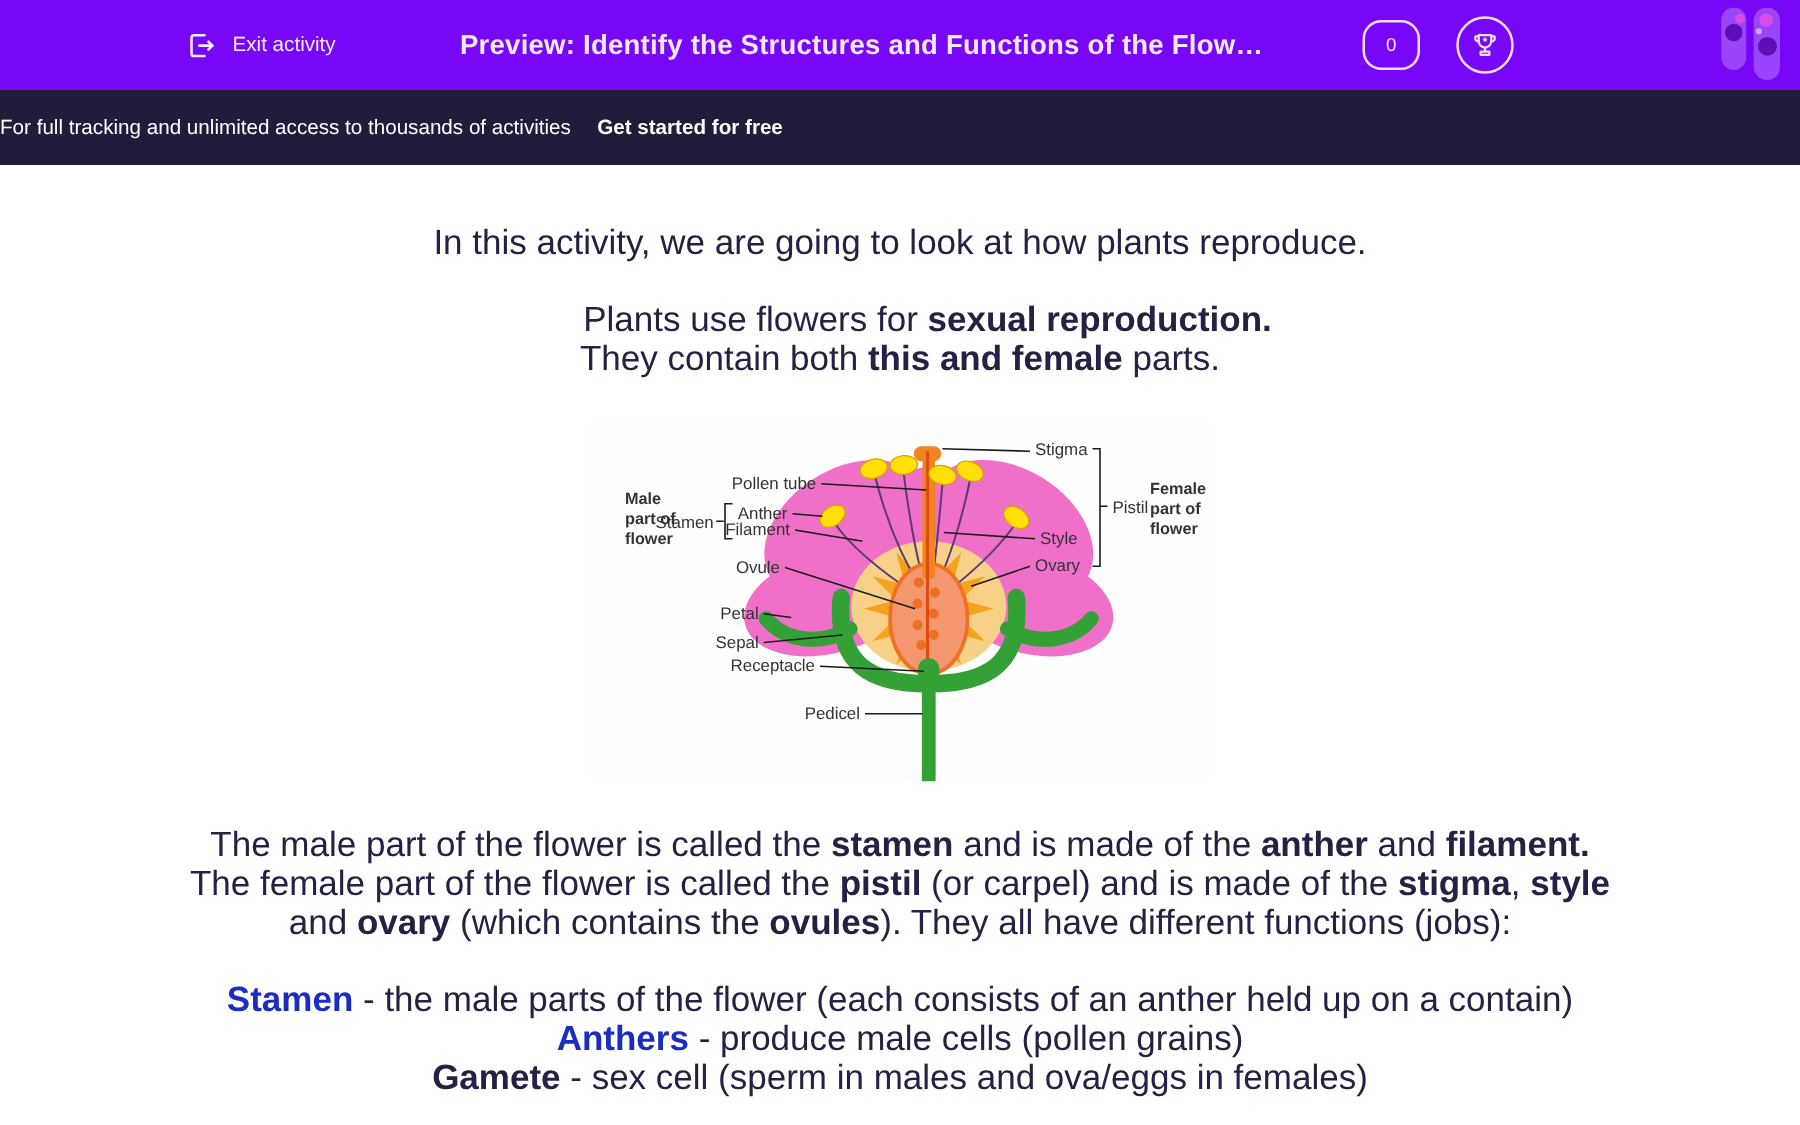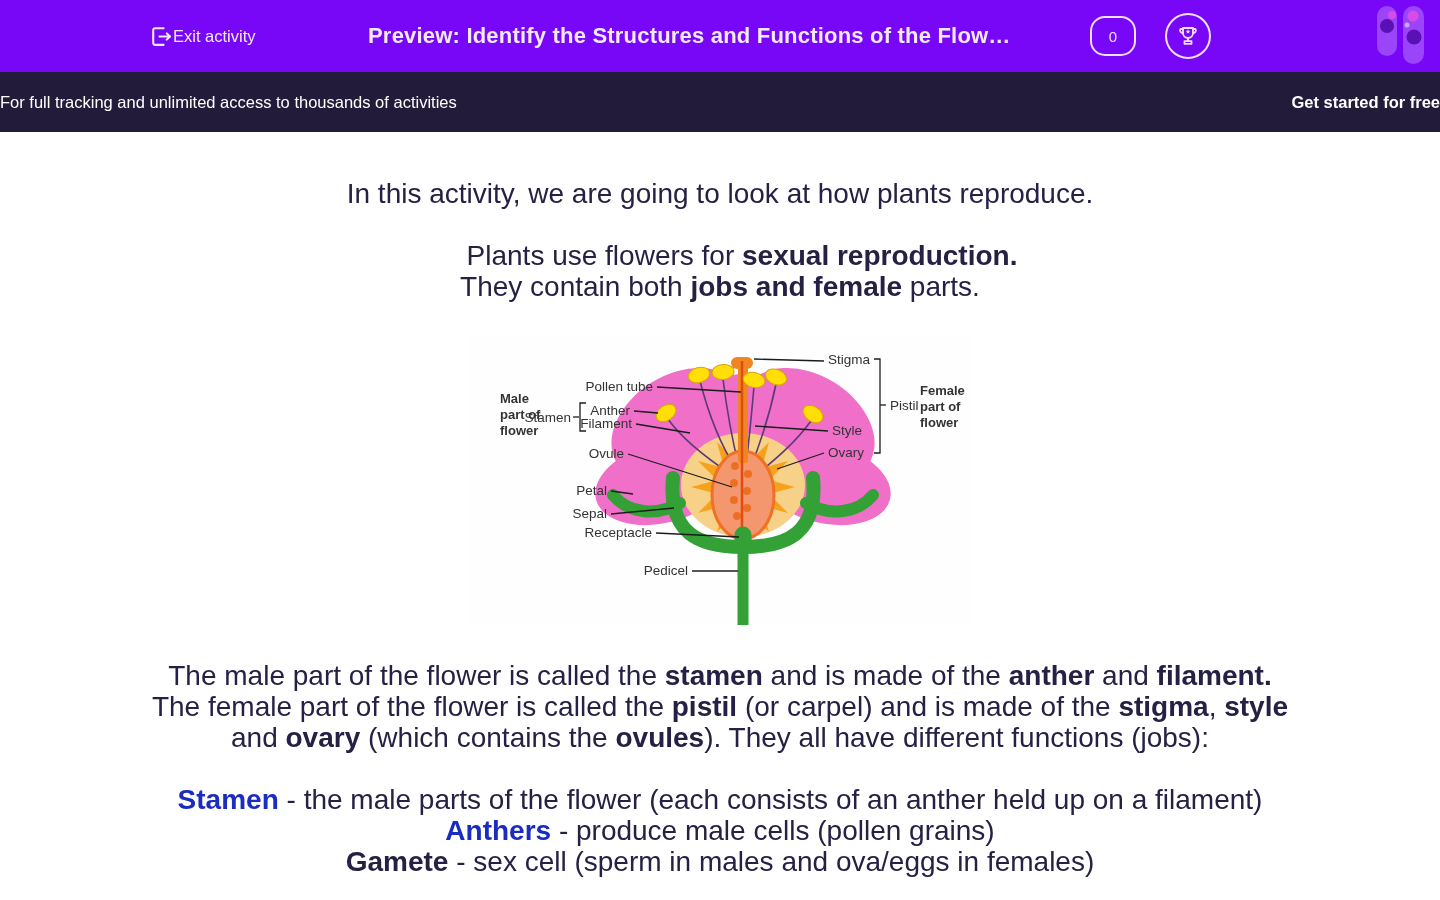--- a/index.html
+++ b/index.html
@@ -4,42 +4,42 @@
 <style>
   html,body{margin:0;padding:0}
   body{
     width:1440px;height:900px;overflow:hidden;background:#fff;
     font-family:"Liberation Sans","DejaVu Sans",sans-serif;
     color:#262144;
   }
   
   .topbar{position:relative;height:72px;background:#7807f8;}
   .exit-btn{
-    position:absolute;left:148px;top:0;height:72px;display:flex;align-items:center;gap:0;
+    position:absolute;left:148px;top:0;height:72px;display:flex;align-items:center;gap:13px;
     color:#f3e9fe;font-size:16.5px;cursor:pointer;
   }
   .topbar-title{
     position:absolute;left:368px;top:0;height:72px;display:flex;align-items:center;
     color:#f3e9fe;font-size:22px;font-weight:bold;letter-spacing:.2px;white-space:nowrap;
   }
   .score-pill{
     position:absolute;left:1090px;top:16px;width:46px;height:40px;box-sizing:border-box;
     border:2px solid #f0dffc;border-radius:15px;color:#f0dffc;font-size:15px;
     display:flex;align-items:center;justify-content:center;
   }
   .trophy-circle{
     position:absolute;left:1165px;top:13px;width:46px;height:46px;box-sizing:border-box;
     border:2px solid #f0dffc;border-radius:50%;
     display:flex;align-items:center;justify-content:center;cursor:pointer;
   }
   .tubes{position:absolute;right:14px;top:6px;}
   
   .banner{
     height:60px;background:#221c3a;color:#fff;font-size:16.5px;
-    display:flex;align-items:center;justify-content:space-between;
+    display:flex;align-items:center;justify-content:flex-start;
   }
   .banner strong{margin-left:21px;}
   
   .c{text-align:center;}
   .txt{font-size:28px;line-height:31px;margin:0;}
   .intro1{margin-top:46px;}
   .intro2{margin-top:31px;margin-left:44px;}
   .b{font-weight:bold;}
   .blue{color:#1b2cc1;}
   .diagram-fig{width:500px;height:290px;margin:33px auto 0;background:#fefefe;}
@@ -86,21 +86,21 @@
 </header>
 
 <div class="banner">
   <span>For full tracking and unlimited access to thousands of activities</span>
   <strong>Get started for free</strong>
 </div>
 
 <main>
   <p class="txt c intro1"><span>In this activity, we are going to look at how plants reproduce.</span></p>
   <p class="txt c intro2"><span>Plants use flowers for </span><span class="b">sexual reproduction.</span></p>
-  <p class="txt c"><span>They contain both </span><span class="b">jobs and female</span><span> parts.</span></p>
+  <p class="txt c"><span>They contain both </span><span class="b">this and female</span><span> parts.</span></p>
 
   <figure class="diagram-fig">
     <svg width="500" height="290" viewBox="0 0 500 290" xmlns="http://www.w3.org/2000/svg">
 
       <g fill="#f06fc9">
         <ellipse cx="208" cy="90" rx="72" ry="50" transform="rotate(-32 208 90)"></ellipse>
         <ellipse cx="338" cy="90" rx="72" ry="50" transform="rotate(32 338 90)"></ellipse>
         <ellipse cx="192" cy="148" rx="68" ry="40" transform="rotate(-14 192 148)"></ellipse>
         <ellipse cx="354" cy="148" rx="68" ry="40" transform="rotate(14 354 148)"></ellipse>
         <ellipse cx="273" cy="97" rx="55" ry="58"></ellipse>
@@ -193,17 +193,17 @@
         <text x="450" y="60">Female</text>
         <text x="450" y="76">part of</text>
         <text x="450" y="92">flower</text>
       </g>
     </svg>
   </figure>
 
   <p class="txt c para"><span>The male part of the flower is called the </span><span class="b">stamen</span><span> and is made of the </span><span class="b">anther</span><span> and </span><span class="b">filament.</span><span> The female part of the flower is called the </span><span class="b">pistil</span><span> (or carpel) and is made of the </span><span class="b">stigma</span><span>, </span><span class="b">style</span><span> and </span><span class="b">ovary</span><span> (which contains the </span><span class="b">ovules</span><span>). They all have different functions (jobs):</span></p>
 
   <div class="defs">
-    <p class="txt c"><span class="b blue">Stamen</span><span> - the male parts of the flower (each consists of an anther held up on a filament)</span></p>
+    <p class="txt c"><span class="b blue">Stamen</span><span> - the male parts of the flower (each consists of an anther held up on a contain)</span></p>
     <p class="txt c"><span class="b blue">Anthers</span><span> - produce male cells (pollen grains)</span></p>
     <p class="txt c"><span class="b">Gamete</span><span> - sex cell (sperm in males and ova/eggs in females)</span></p>
   </div>
 </main>
 
 </body></html>

